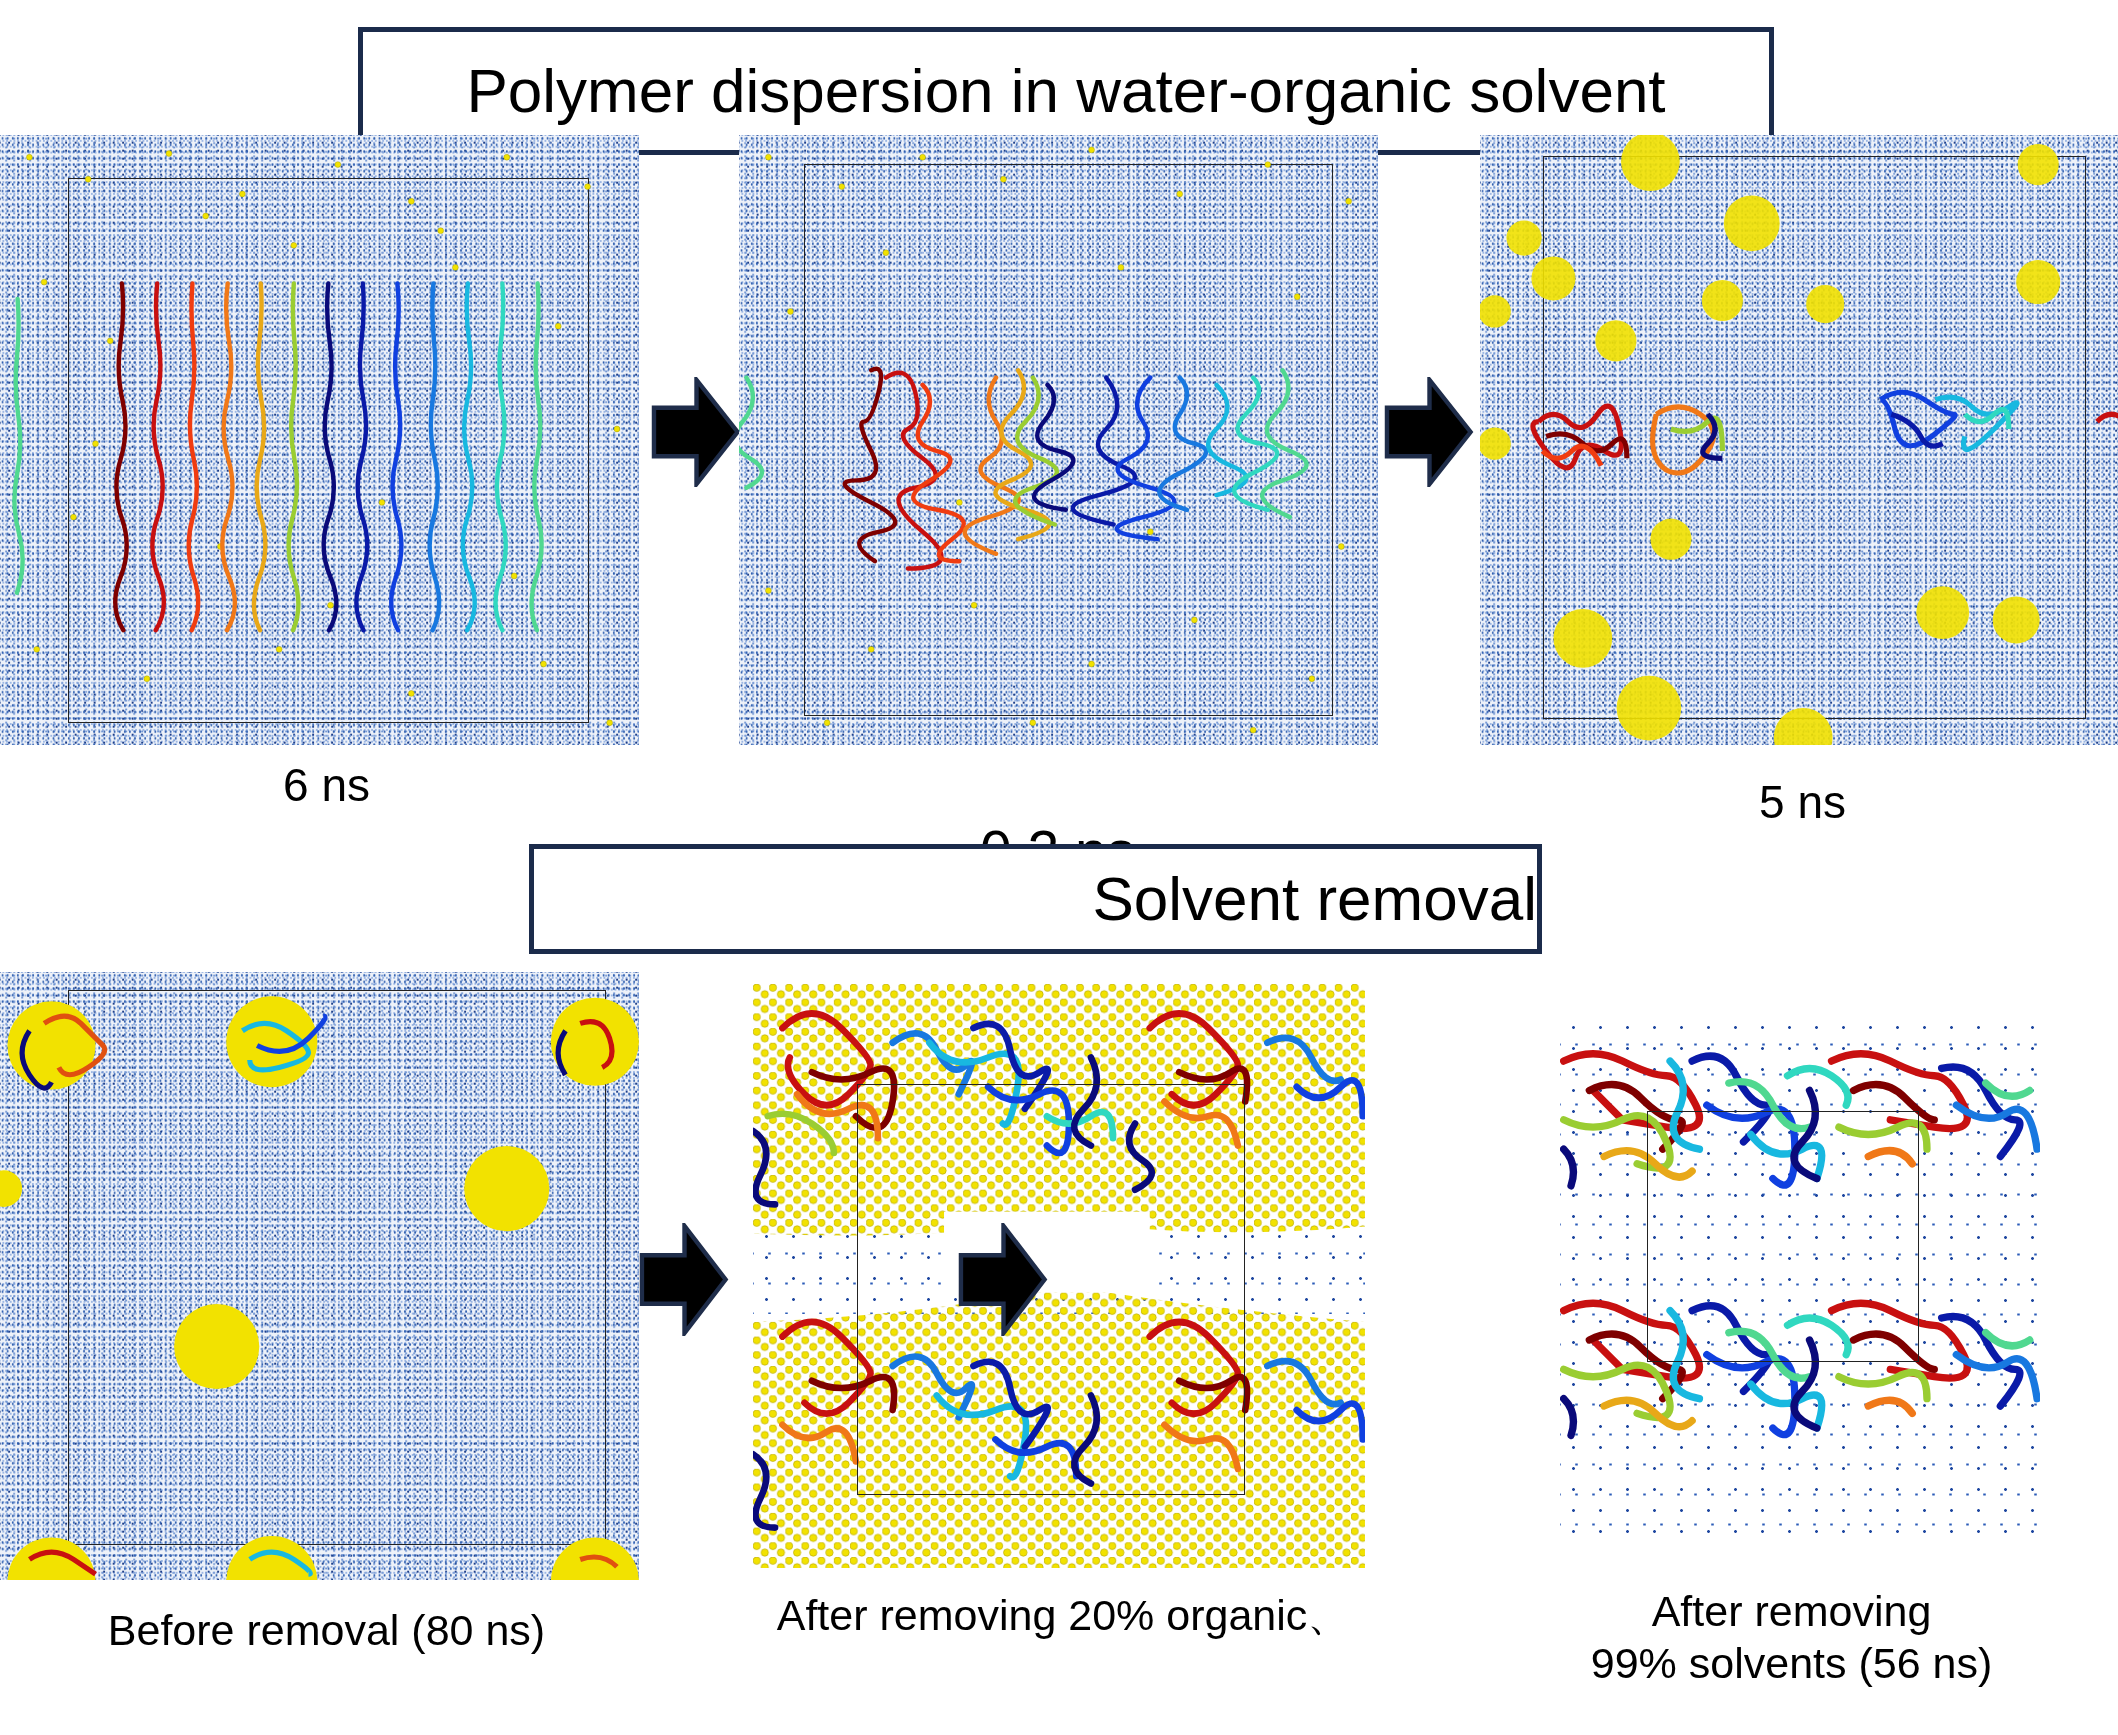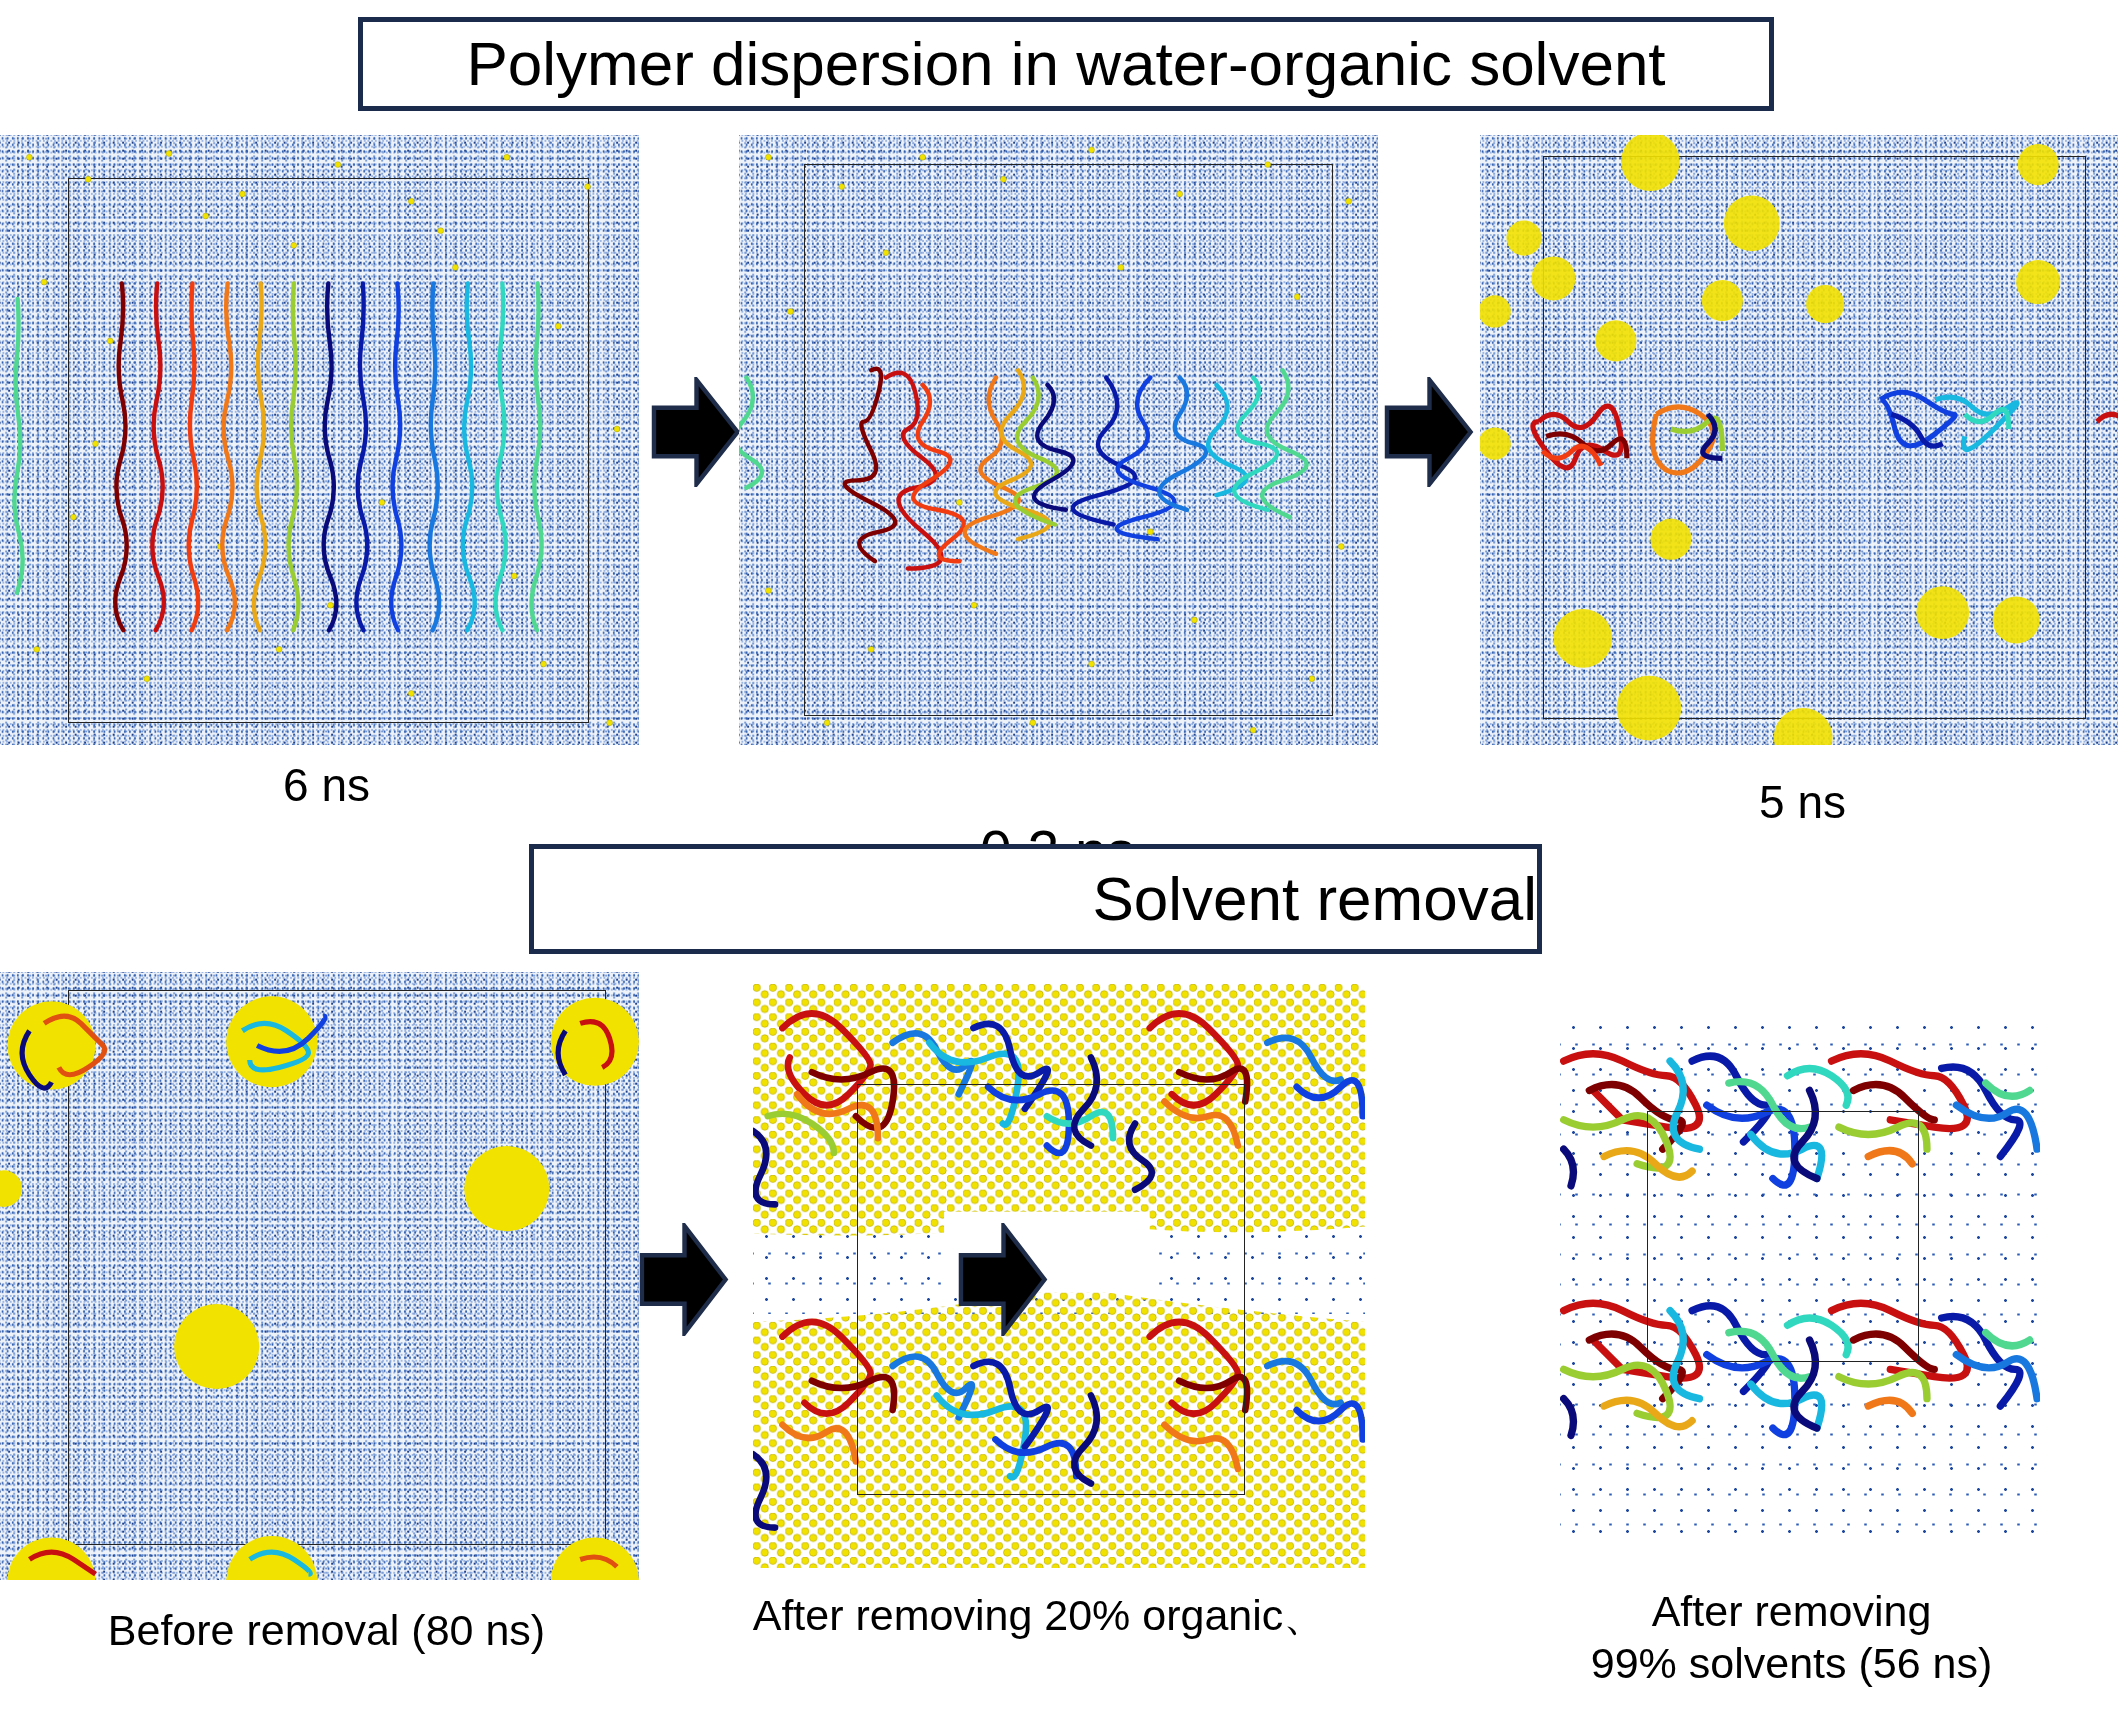--- a/index.html
+++ b/index.html
@@ -28,21 +28,21 @@
     background-position: 0 0, 8px 12.5px;
   }
   .panel svg { position:absolute; left:0; top:0; width:100%; height:100%; }
   .simbox { position:absolute; border:1.5px solid #222; box-sizing:border-box; }
   .arrow { position:absolute; }
   .caption { position:absolute; text-align:center; font-size:43px; line-height:1.2; white-space:nowrap; }
 </style>
 </head>
 <body>
 
-<div class="title-box" style="left:358px; top:17px; width:1416px; height:94px;">
+<div class="title-box" style="left:358px; top:27px; width:1416px; height:128px;">
   <span>Polymer dispersion in water-organic solvent</span>
 </div>
 
 <div class="panel solvent" style="left:0px; top:135px; width:639px; height:610px;">
   <div class="simbox" style="left:68px; top:43px; width:521px; height:545px;"></div>
   <svg viewBox="0 0 870 830">
     <g fill="#f2e200" stroke="#8a8a00" stroke-width="0.5">
       <circle cx="40" cy="30" r="4"></circle>
         <circle cx="120" cy="60" r="4"></circle>
         <circle cx="230" cy="25" r="4"></circle>
@@ -321,21 +321,21 @@
       <path d="M520 410 q40 -10 60 30 t40 40 t-20 50" stroke="#0a1aa8"></path>
       <path d="M540 460 q40 30 70 10 t40 50" stroke="#1878e0"></path>
       <path d="M580 430 q30 30 60 10" stroke="#50d890"></path>
     </g>
   </svg>
   <div class="simbox" style="left:87px; top:94px; width:272px; height:251px;"></div>
 </div>
 
 <div class="caption" style="left:44px; top:1605px; width:565px;">Before removal (80 ns)</div>
 
-<div class="caption" style="left:705px; top:1590px; width:698px;">
+<div class="caption" style="left:729px; top:1590px; width:698px;">
   <div style="padding-right:29px;">After removing 20% organic、</div>
 </div>
 
 <div class="caption" style="left:1542px; top:1586px; width:499px;">
   <div>After removing</div>
   <div>99% solvents (56 ns)</div>
 </div>
 
 
 </body></html>

